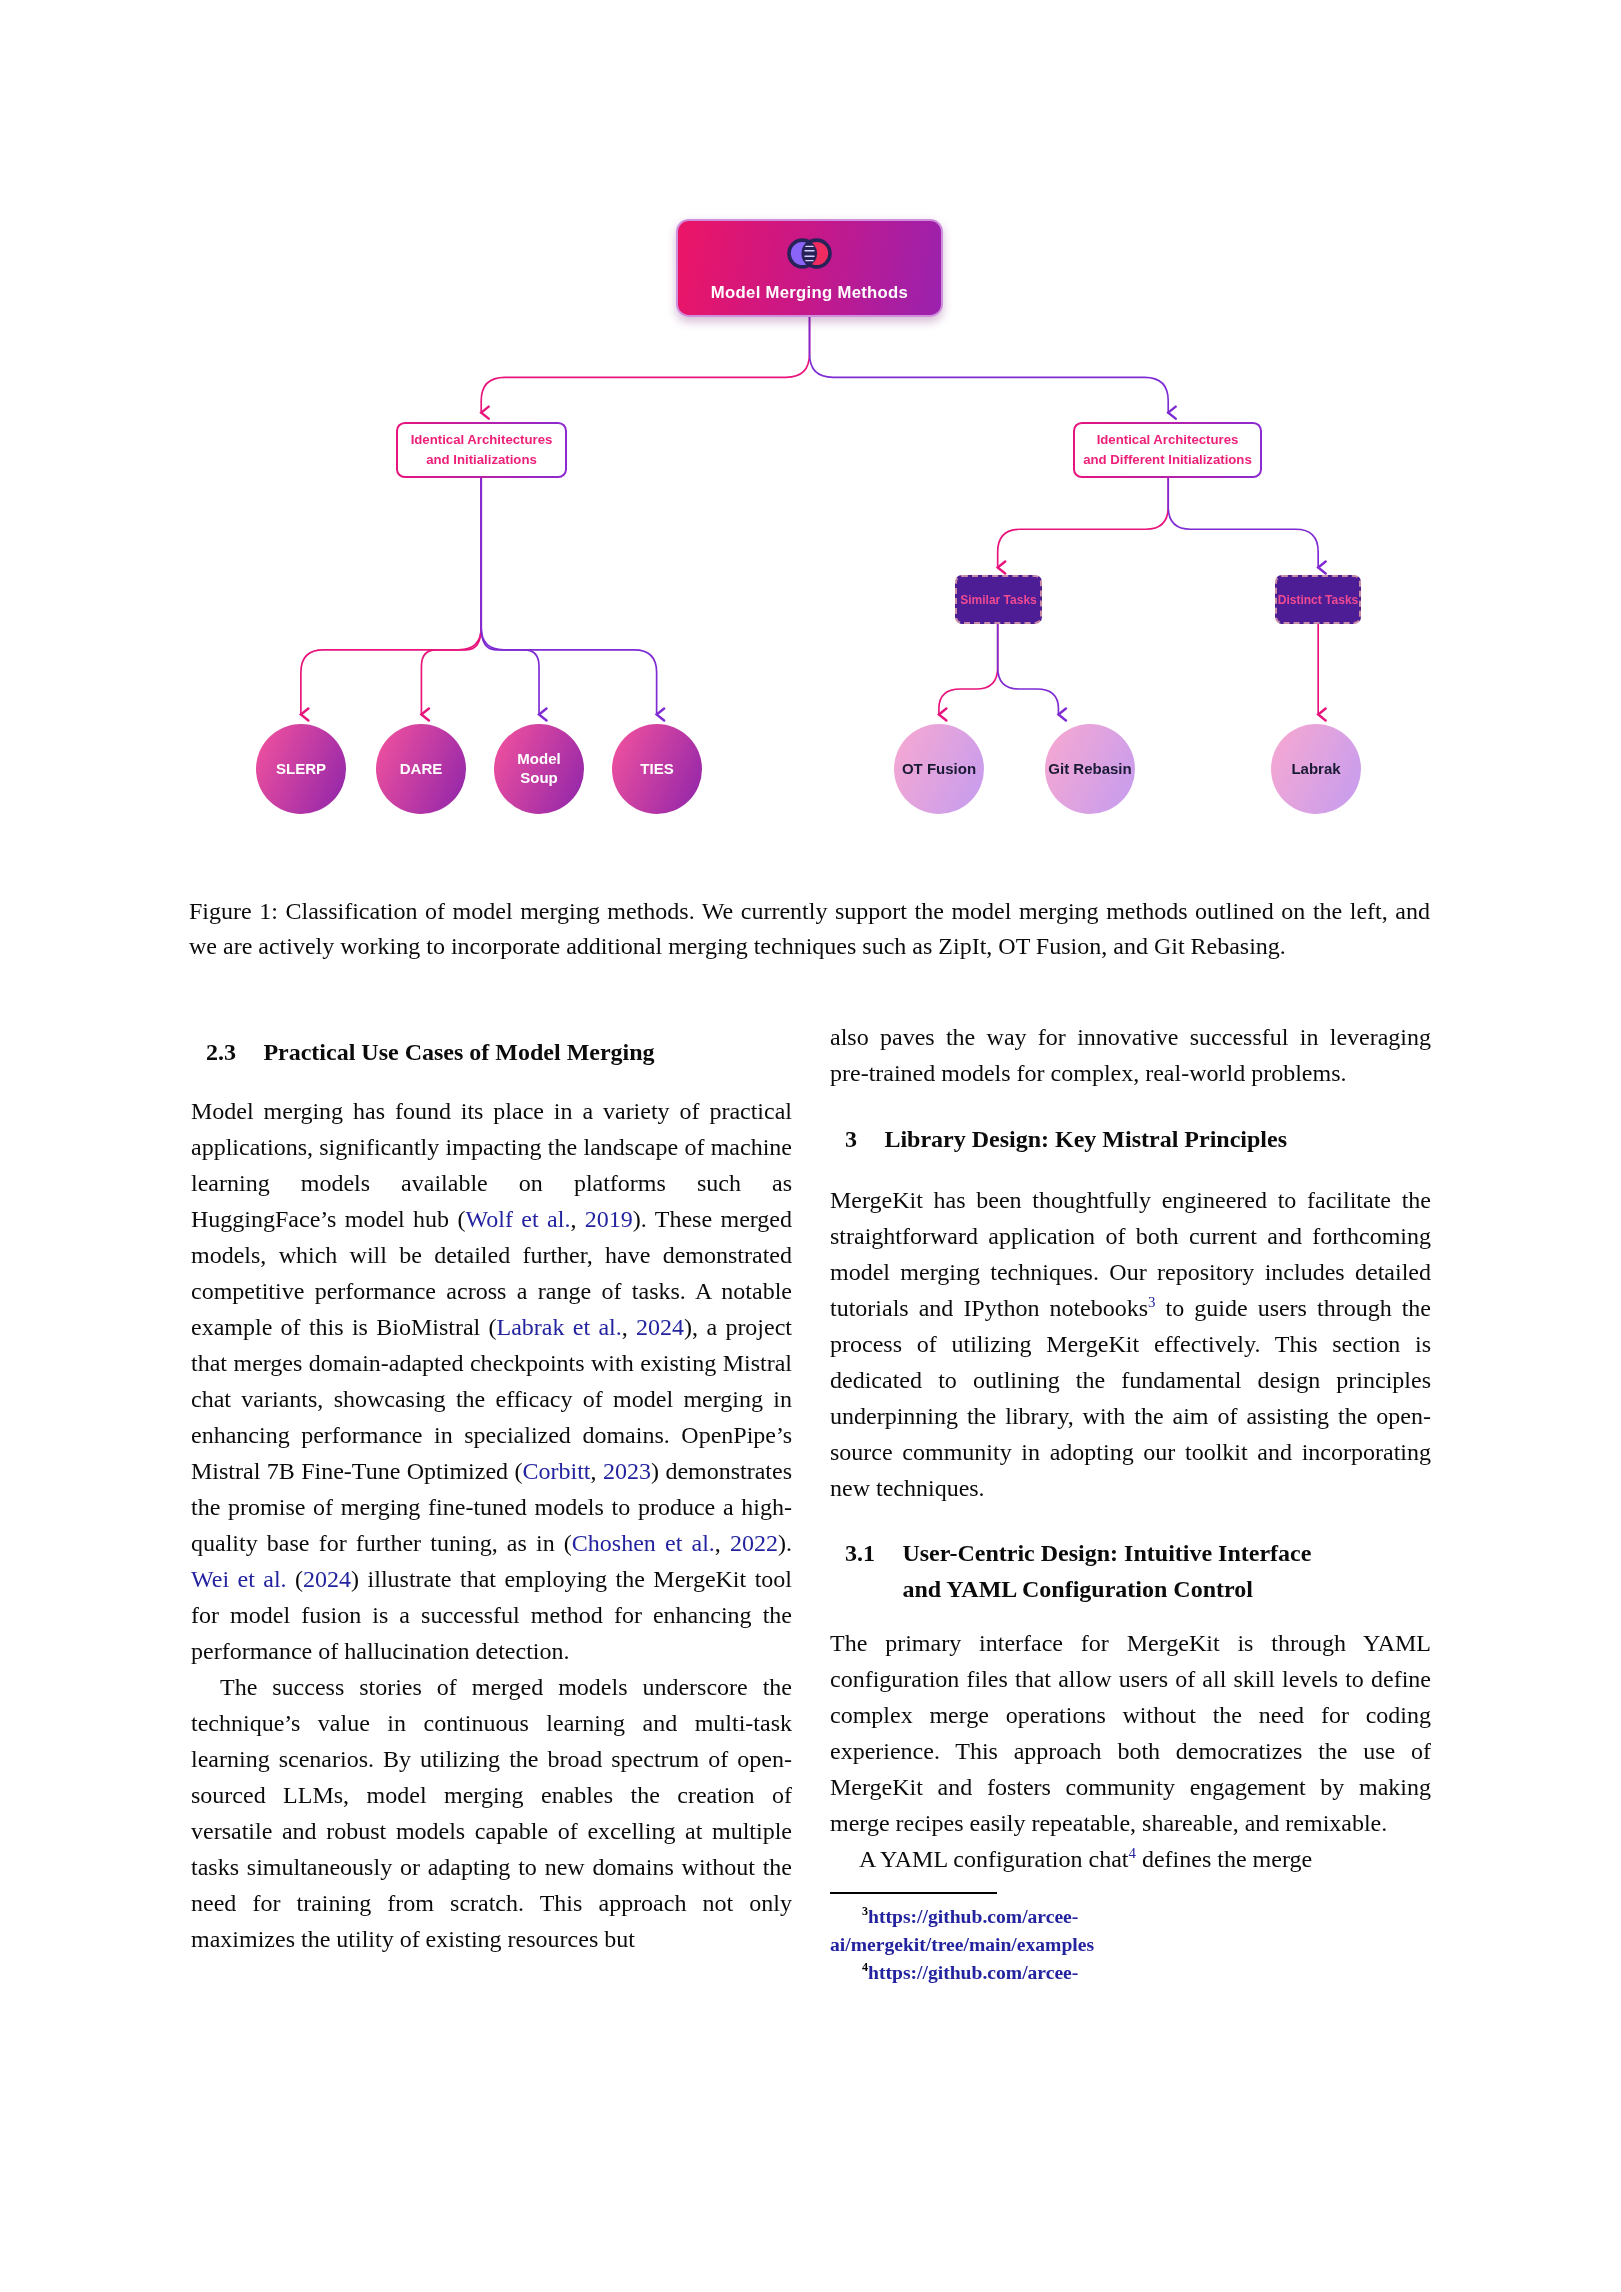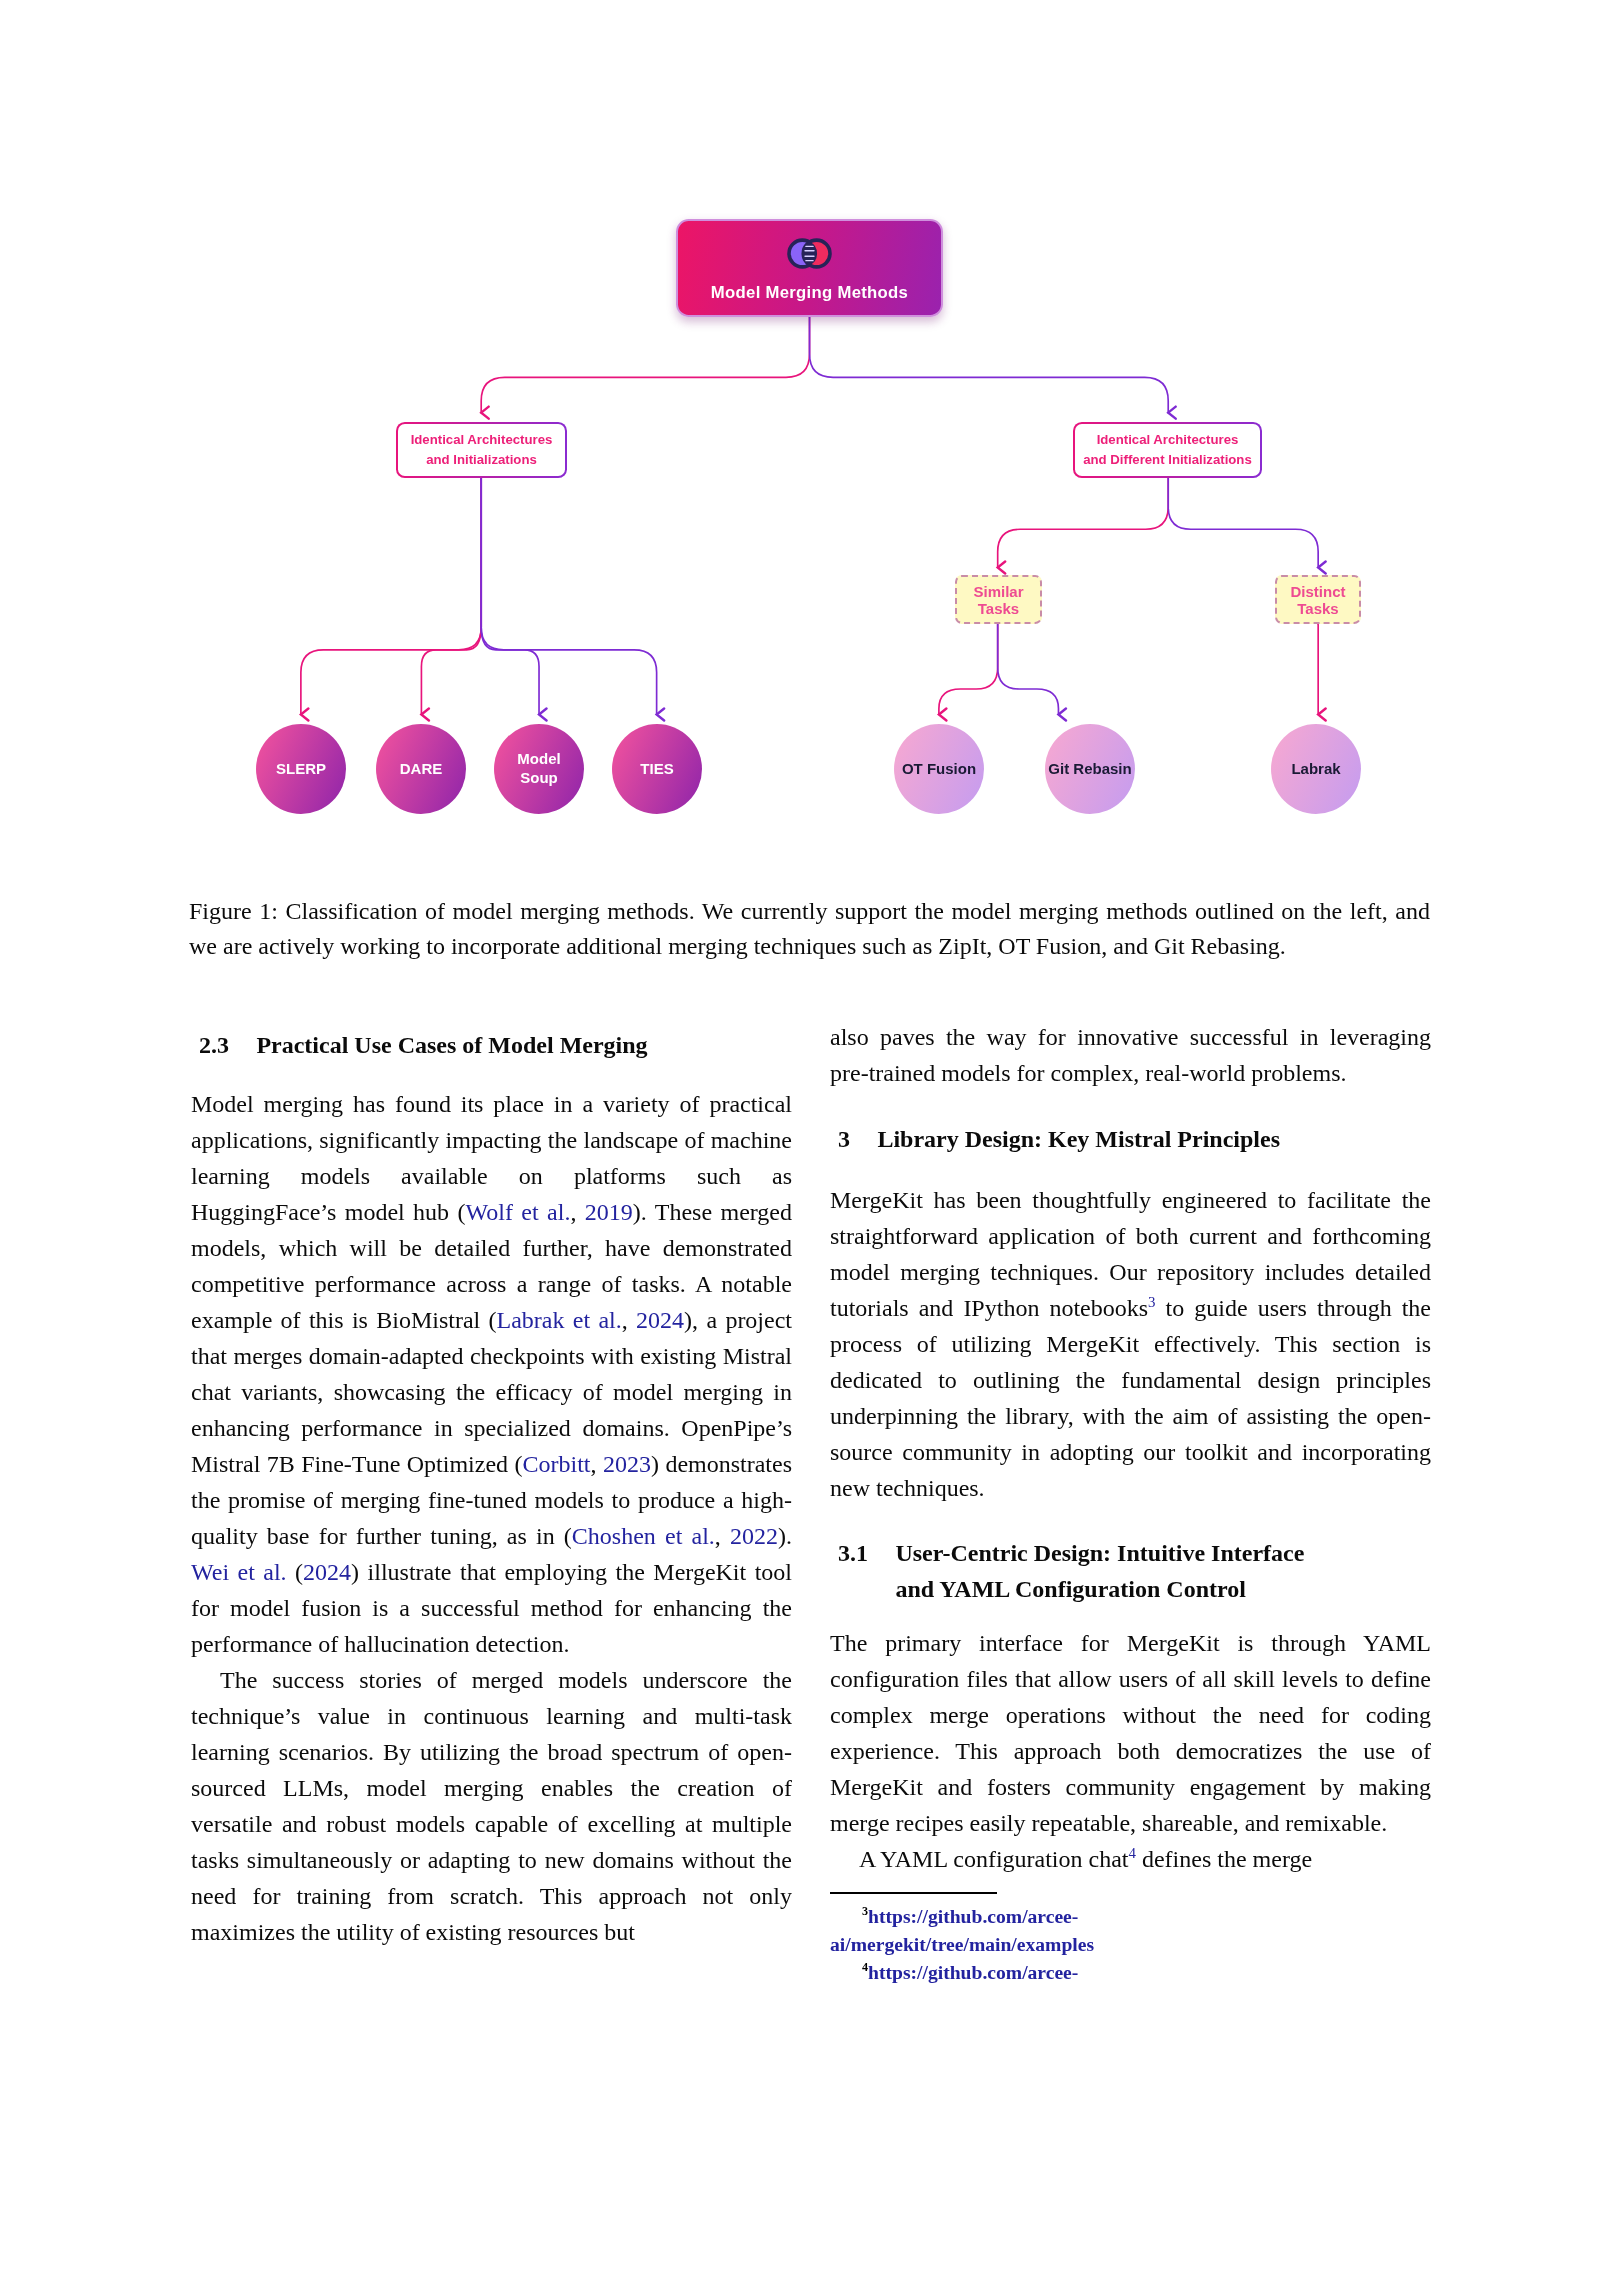--- a/index.html
+++ b/index.html
@@ -13,40 +13,40 @@
         font-family:"Liberation Sans",sans-serif;font-weight:bold;box-sizing:border-box;}
   .root{flex-direction:column;gap:8.8px;
         background:linear-gradient(100deg,#ec1566 0%,#c5188a 52%,#9a22ae 100%);
         border:2px solid #cf8fdd;border-radius:12.7px;
         box-shadow:0 4.9px 9.8px rgba(110,20,110,.28);}
   .root-label{color:#ffffff;font-size:16.7px;letter-spacing:0.3px;}
   .l2{background:linear-gradient(#ffffff,#ffffff) padding-box,
                linear-gradient(90deg,#e8147c,#8a2bd1) border-box;
       border:2px solid transparent;border-radius:8.8px;
       color:#ed2079;font-size:13.2px;line-height:1.55;white-space:pre-line;}
-  .task{border:2px dashed #c98ca7;border-radius:6.9px;background:#fef9c3;
-        color:#ee4b92;font-size:15px;}
+  .task{border:2px dashed #c98ca7;border-radius:6.9px;background:#4c1d95;
+        color:#ee4b92;font-size:12px;}
   .circle{position:absolute;width:90px;height:90px;border-radius:50%;
           display:flex;align-items:center;justify-content:center;text-align:center;
           font-family:"Liberation Sans",sans-serif;font-weight:bold;font-size:15px;
           line-height:1.25;white-space:pre-line;}
   .cl{background:linear-gradient(115deg,#f0519e 5%,#8e24aa 100%);color:#ffffff;}
   .cr{background:linear-gradient(115deg,#f6a8d2 5%,#c49cf0 100%);color:#1a1a35;}
 
   
   .caption{position:absolute;left:189px;top:894px;width:1241px;
            font-size:24px;line-height:35px;text-align:justify;}
 
   
   .col{position:absolute;top:1019px;width:601px;font-size:24px;line-height:36px;}
   .colL{left:191px;}
   .colR{left:830px;}
   p.body{margin:0;text-align:justify;}
   .indent{text-indent:29px;}
-  h2.heading{margin:8px;font-size:24px;font-weight:bold;display:flex;line-height:36px;}
+  h2.heading{margin:15px;font-size:24px;font-weight:bold;display:flex;line-height:36px;}
   .hnum{margin-right:27.4px;flex:none;}
   .htitle{white-space:pre-line;}
   .colL h2.heading{margin-bottom:22.5px;}
   .h-sec3{margin-top:30px !important;margin-bottom:24.5px !important;}
   .h-sec31{margin-top:29px !important;margin-bottom:18.6px !important;}
   .cite{color:#23239f;}
   sup{font-size:62%;line-height:0;}
   sup.supcite{color:#23239f;}
 
   

